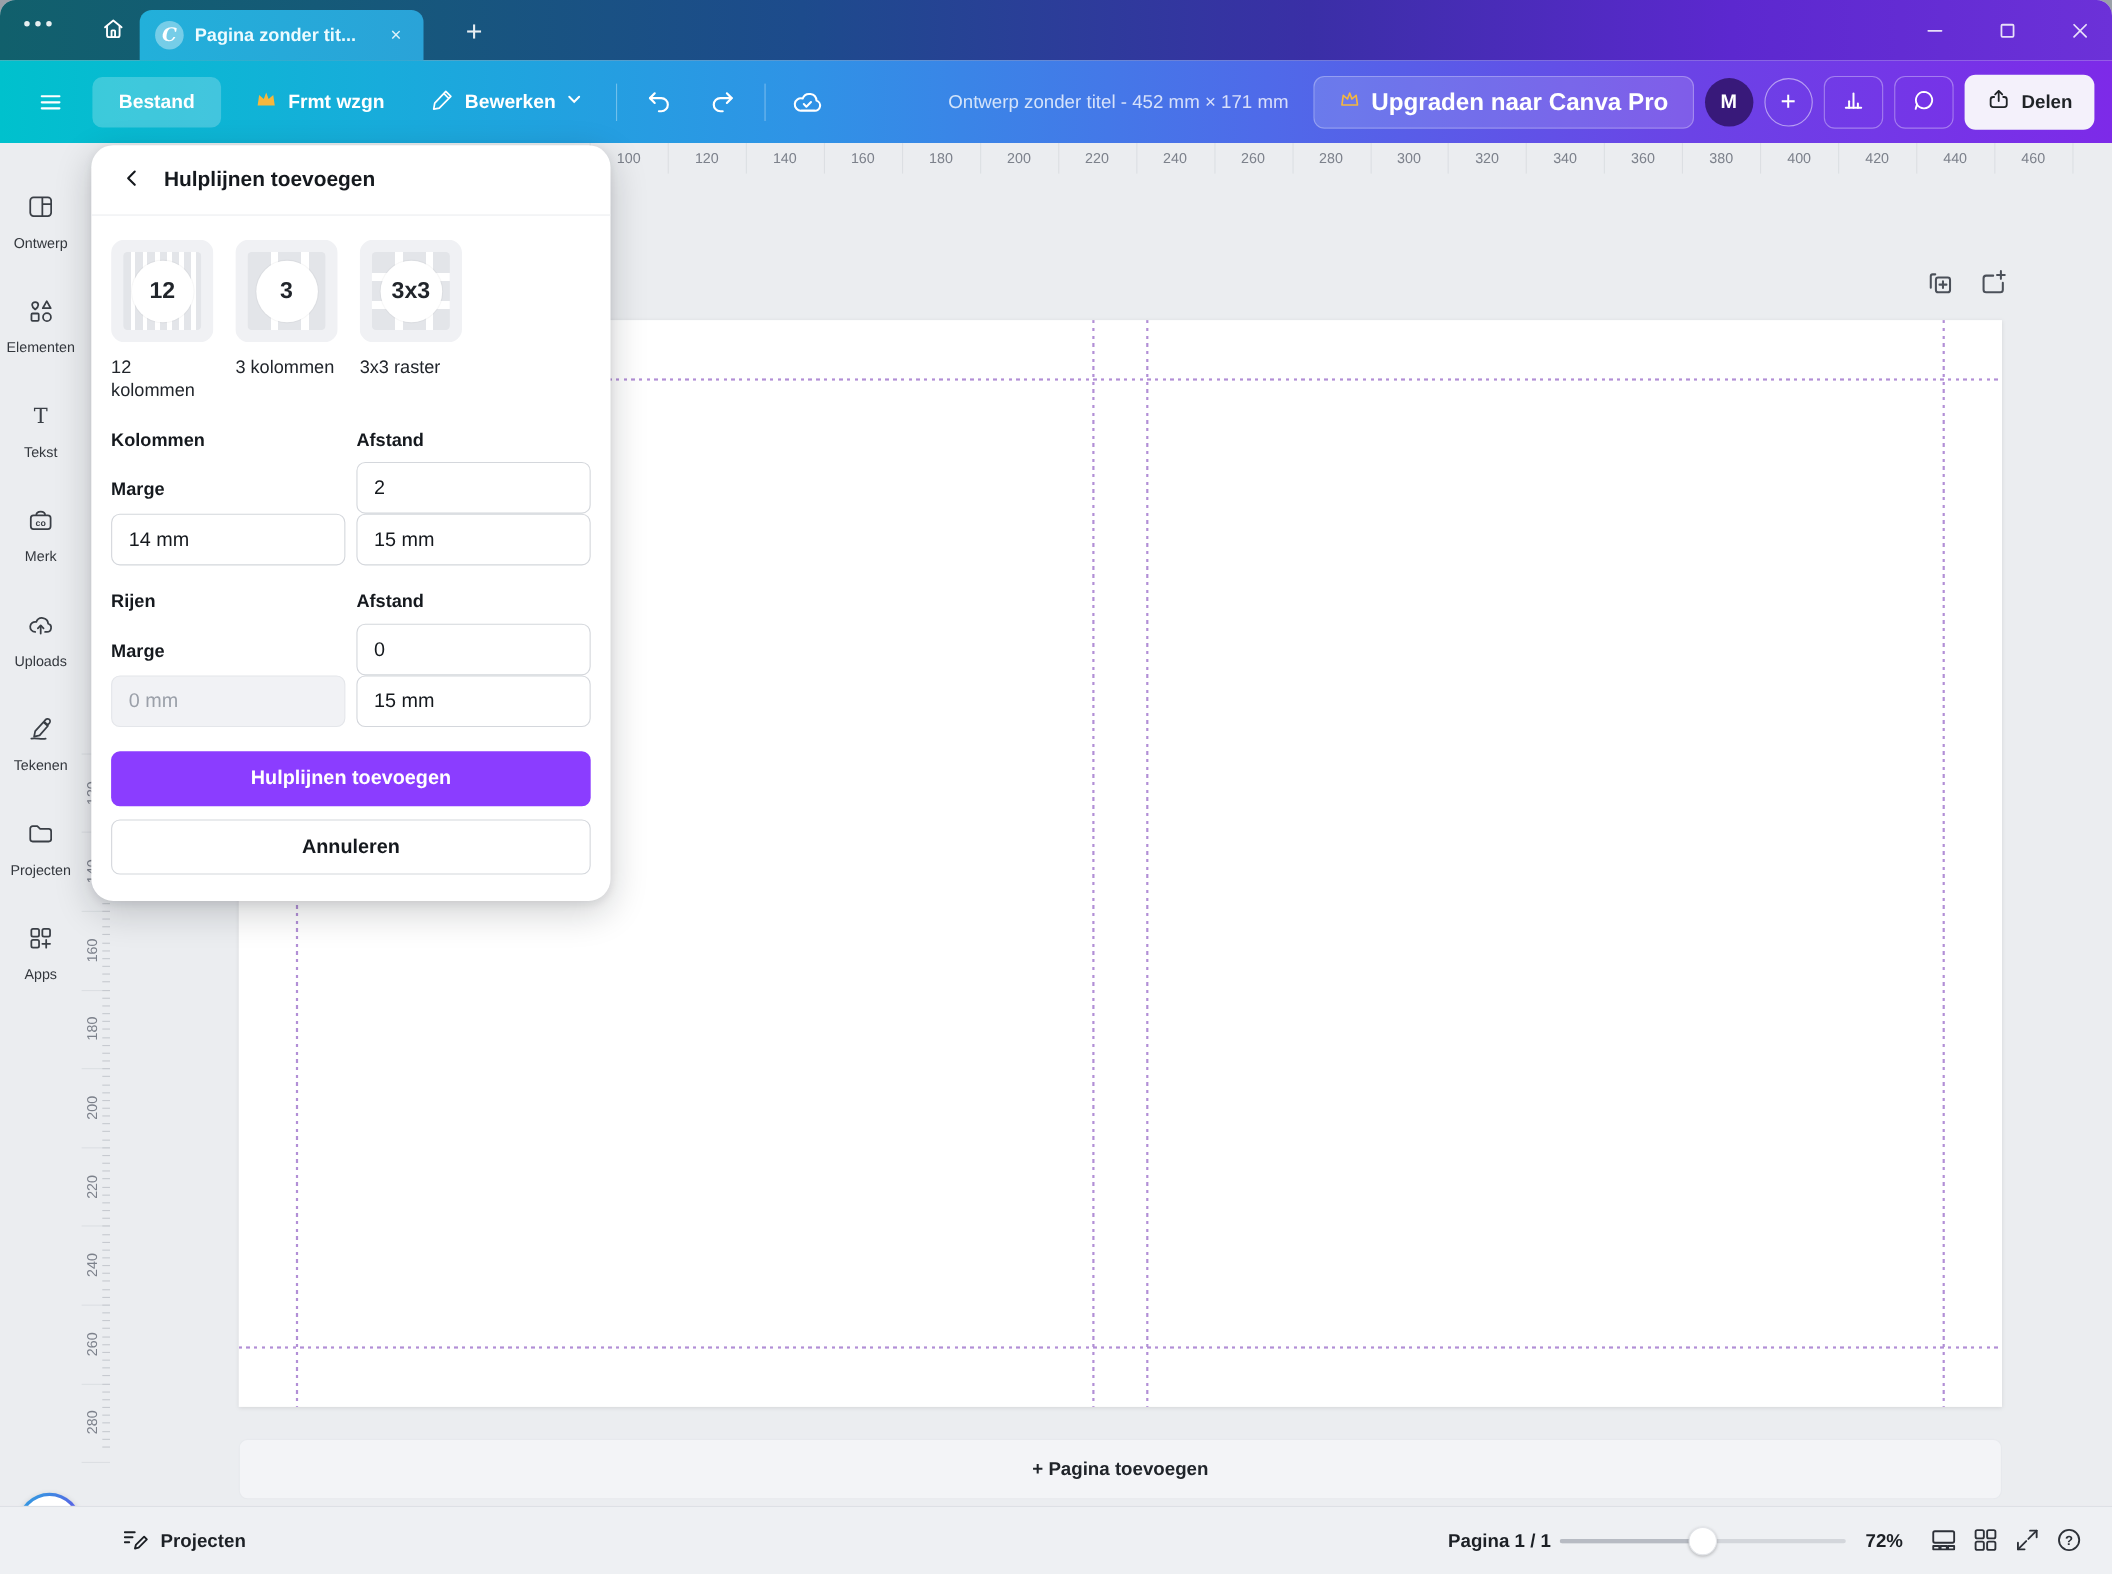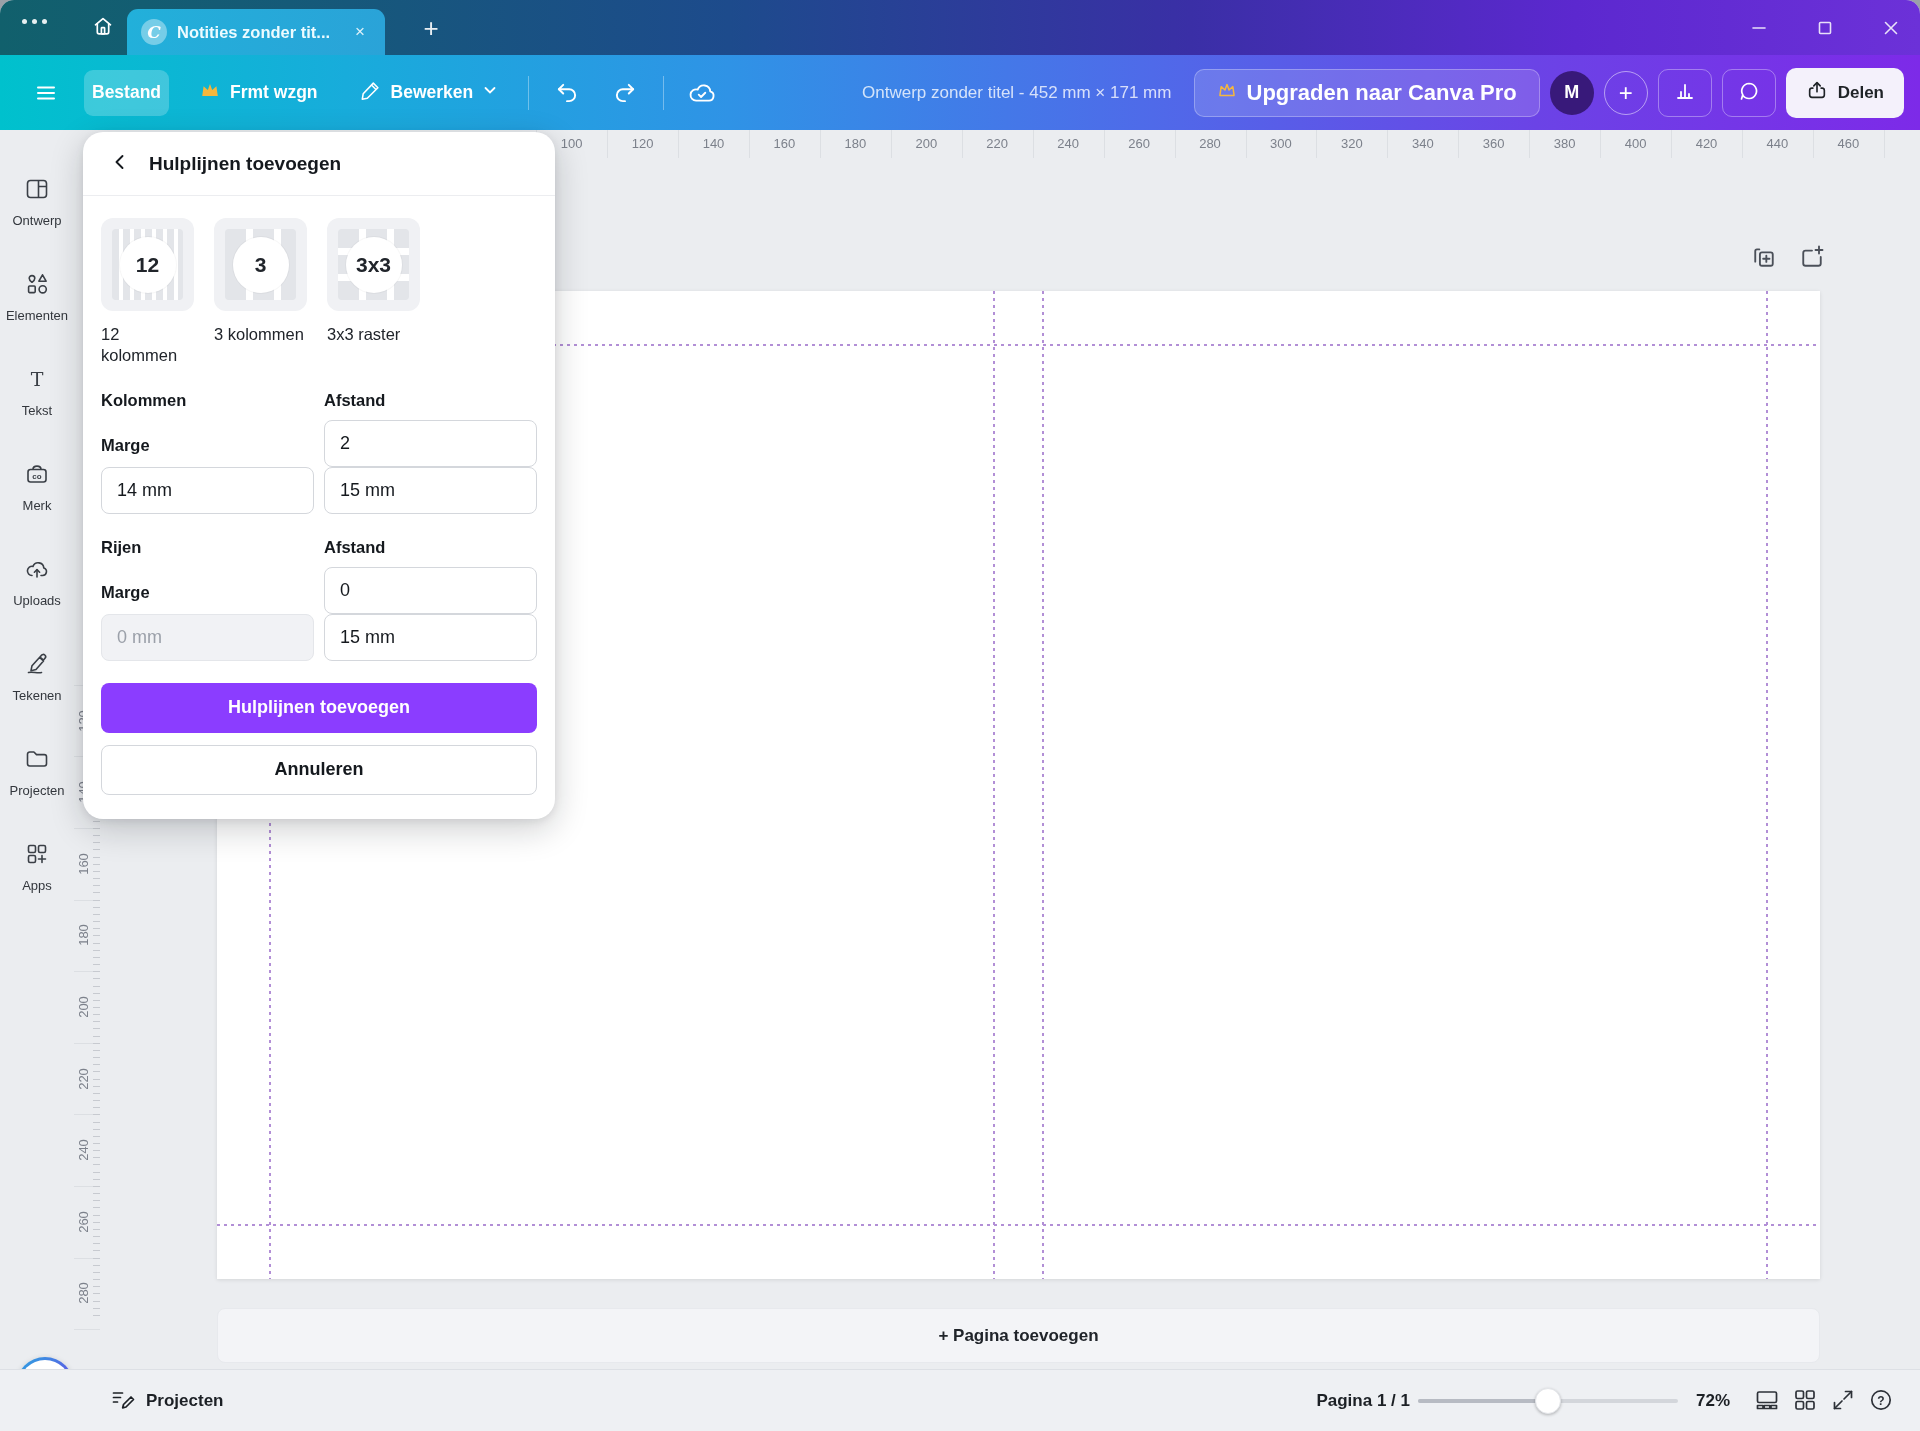--- a/index.html
+++ b/index.html
@@ -22,21 +22,21 @@
   .newtab-btn{position:absolute;left:412px;top:9px;width:38px;height:38px;color:rgba(255,255,255,.9);font-size:26px;font-weight:300;display:flex;align-items:center;justify-content:center;}
   .win-controls{position:absolute;right:18px;top:0;height:55px;display:flex;align-items:center;gap:44px;color:rgba(255,255,255,.85);}
   .win-controls button{color:inherit;display:flex;align-items:center;justify-content:center;width:22px;height:22px;}
 
   
   .toolbar{position:absolute;top:55px;left:0;right:0;height:75px;
     background:linear-gradient(90deg,#00c1cd 0%,#18acdb 18%,#2f93e6 38%,#4f6ae9 60%,#6b43e6 80%,#7d2ae8 100%);
     display:flex;align-items:center;color:#fff;}
   .tb-left{display:flex;align-items:center;gap:18px;padding-left:26px;}
   .tb-btn{display:flex;align-items:center;gap:9px;color:#fff;font-size:17.5px;font-weight:600;height:46px;padding:0 12px;border-radius:9px;}
-  .tb-btn.pill{background:rgba(255,255,255,.22);padding:0 8px;}
+  .tb-btn.pill{background:rgba(255,255,255,.22);padding:0 24px;}
   .tb-divider{width:1px;height:34px;background:rgba(255,255,255,.35);}
   .icon-btn{width:40px;height:40px;display:flex;align-items:center;justify-content:center;color:#fff;}
   .doc-title{position:absolute;left:862px;top:0;height:75px;display:flex;align-items:center;color:rgba(255,255,255,.78);font-size:17px;font-weight:500;}
   .tb-right{position:absolute;right:16px;top:0;height:75px;display:flex;align-items:center;gap:10px;}
   .upgrade-btn{display:flex;align-items:center;gap:10px;height:48px;padding:0 22px;border-radius:10px;background:rgba(255,255,255,.14);border:1px solid rgba(255,255,255,.28);color:#fff;font-size:22px;font-weight:700;}
   .avatar{width:44px;height:44px;border-radius:50%;background:#38197a;color:#fff;font-size:18px;font-weight:700;display:flex;align-items:center;justify-content:center;}
   .round-plus{width:44px;height:44px;border-radius:50%;border:1.5px solid rgba(255,255,255,.5);color:#fff;font-size:24px;font-weight:300;display:flex;align-items:center;justify-content:center;}
   .sq-icon-btn{width:54px;height:48px;border-radius:10px;border:1.5px solid rgba(255,255,255,.35);display:flex;align-items:center;justify-content:center;color:#fff;}
   .share-btn{display:flex;align-items:center;gap:10px;height:50px;padding:0 20px;border-radius:10px;background:#f4f1fb;color:#1f2327;font-size:17px;font-weight:700;}
 
@@ -120,21 +120,21 @@
       <span>
         <svg width="24" height="24" viewBox="0 0 24 24" fill="none" stroke="#fff" stroke-width="1.7" stroke-linecap="round" stroke-linejoin="round">
           <path d="M4.5 10.8 12 4.6l7.5 6.2"></path>
             <path d="M6.3 9.6V18a1.8 1.8 0 0 0 1.8 1.8h7.8A1.8 1.8 0 0 0 17.7 18V9.6"></path>
             <rect x="10.4" y="13.6" width="3.2" height="6.2" rx="0.6"></rect>
         </svg>
       </span>
     </button>
     <div class="tab">
       <span class="tab-logo">C</span>
-      <span class="tab-title">Notities zonder tit...</span>
+      <span class="tab-title">Pagina zonder tit...</span>
       <button class="tab-close">×</button>
     </div>
     <button class="newtab-btn">+</button>
     <div class="win-controls">
       <button>
         <svg width="18" height="18" viewBox="0 0 18 18">
             <path d="M3 9h12" stroke="currentColor" stroke-width="1.6" stroke-linecap="round"></path>
           </svg>
       </button>
       <button>

